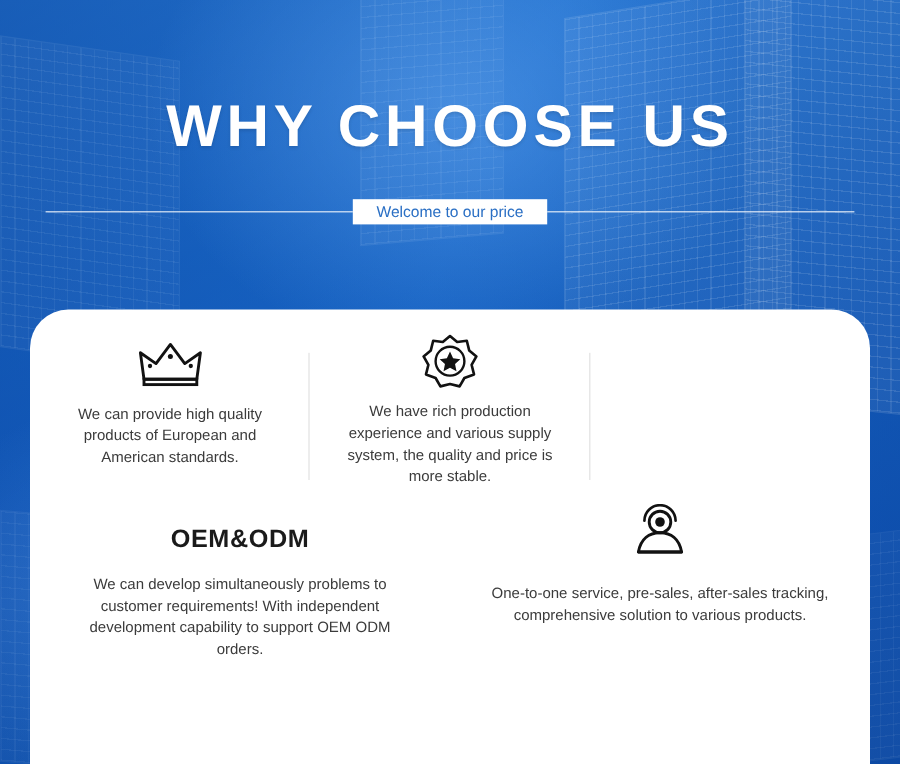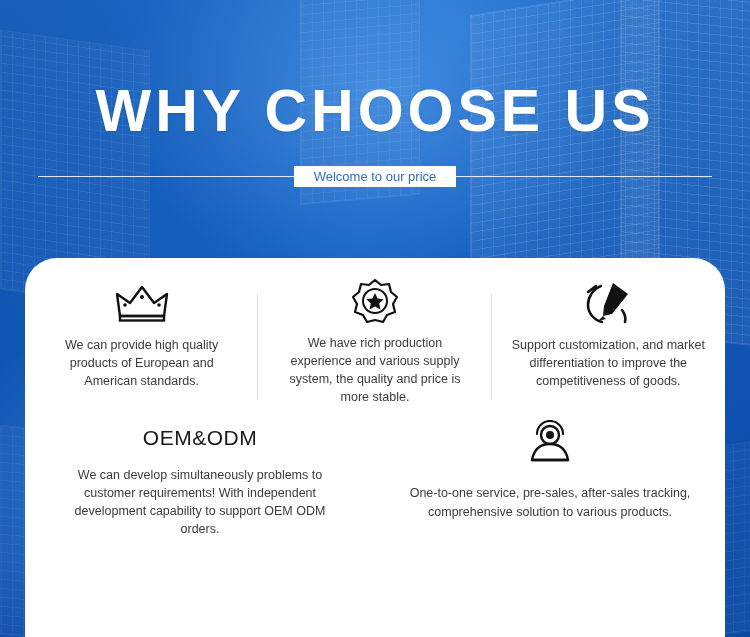--- a/index.html
+++ b/index.html
@@ -48,21 +48,21 @@
   .glow2 {
     position: absolute; left: -80px; top: 330px; width: 420px; height: 330px;
     background: radial-gradient(ellipse at center, rgba(120,185,255,0.25) 0%, rgba(120,185,255,0) 72%);
   }
 
   
   .headline {
     position: absolute; top: 82px; left: 0; width: 750px;
     text-align: center;
     color: #ffffff;
-    font-size: 59px;
+    font-size: 49px;
     font-weight: bold;
     letter-spacing: 4px;
     line-height: 1;
     text-shadow: 0 1px 3px rgba(0,0,0,0.12);
   }
   
   .subbar {
     position: absolute; top: 165px; left: 38px; width: 674px; height: 22px;
     display: flex; align-items: center;
   }
@@ -102,22 +102,22 @@
   .cell-text {
     font-size: 12.5px;
     color: #3b3b3b;
     text-align: center;
     line-height: 1.45;
     margin-top: 6px;
   }
   .c-bl { width: 350px; padding: 8px 40px 0 40px; display: flex; flex-direction: column; align-items: center; }
   .c-br { width: 350px; padding: 8px 30px 0 30px; display: flex; flex-direction: column; align-items: center; justify-content: flex-start; }
   .oem-title {
-    font-size: 21px; font-weight: normal; color: #1a1a1a; letter-spacing: 0.5px;
-    margin-top: 12px; margin-bottom: 10px;
+    font-size: 21px; font-weight: bold; color: #1a1a1a; letter-spacing: 0.5px;
+    margin-top: 24px; margin-bottom: 10px;
   }
   .br-icon { margin-top: 6px; margin-bottom: 14px; }
   .br-text { font-size: 12.5px; color: #3b3b3b; text-align: center; line-height: 1.5; }
 </style>
 </head>
 <body>
 
 <div class="banner">
 
   <div class="bg-photo">
@@ -164,32 +164,20 @@
           <svg width="50" height="50" viewBox="0 0 50 50" aria-hidden="true">
             <path d="M25 3 L31 8 L39 7 L41 15 L47 20 L43 27 L45 35 L37 38 L33 45 L25 43 L17 45 L13 38 L5 35 L7 27 L3 20 L9 15 L11 7 L19 8 Z" fill="none" stroke="#121212" stroke-width="2.2" stroke-linejoin="round"></path>
             <circle cx="25" cy="24" r="12" fill="none" stroke="#121212" stroke-width="2"></circle>
             <path d="M25 16 L27.6 21.6 L33.6 22.3 L29.2 26.4 L30.4 32.4 L25 29.4 L19.6 32.4 L20.8 26.4 L16.4 22.3 L22.4 21.6 Z" fill="#121212"></path>
           </svg>
         </div>
         <div class="cell-text">We have rich production experience and various supply system, the quality and price is more stable.</div>
         <div class="divider-v"></div>
       </div>
 
-      <div class="cell c-top">
-        <div class="icon-wrap">
-          <svg width="52" height="46" viewBox="0 0 52 46" aria-hidden="true">
-            <path d="M31 3 L46 14 L30 34 L21 36 L22 26 Z" fill="#121212"></path>
-            <path d="M21 36 L16 41 L24 39 Z" fill="#121212"></path>
-            <path d="M19 6 C11 9 6 17 6 25 C6 33 12 40 20 42" fill="none" stroke="#121212" stroke-width="2.6" stroke-linecap="round"></path>
-            <path d="M6 12 L14 6" fill="none" stroke="#121212" stroke-width="2.6" stroke-linecap="round"></path>
-            <path d="M40 30 C43 34 44 38 43 42" fill="none" stroke="#121212" stroke-width="2.6" stroke-linecap="round"></path>
-          </svg>
-        </div>
-        <div class="cell-text">Support customization, and market differentiation to improve the competitiveness of goods.</div>
-      </div>
 
     </div>
 
     <div class="row row-bottom">
 
       <div class="c-bl">
         <div class="oem-title">OEM&amp;ODM</div>
         <div class="cell-text">We can develop simultaneously problems to customer requirements! With independent development capability to support OEM ODM orders.</div>
       </div>
 

